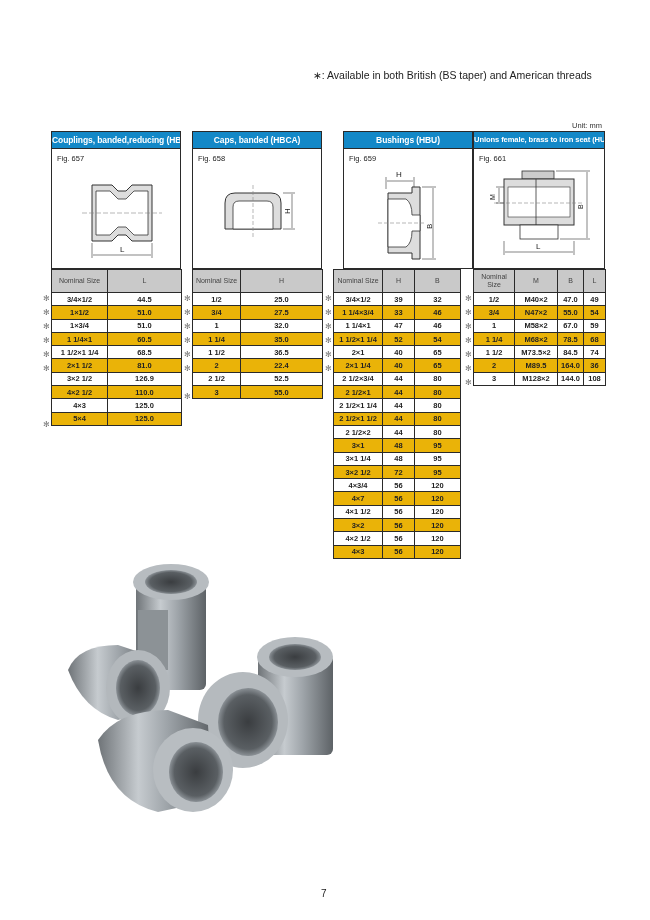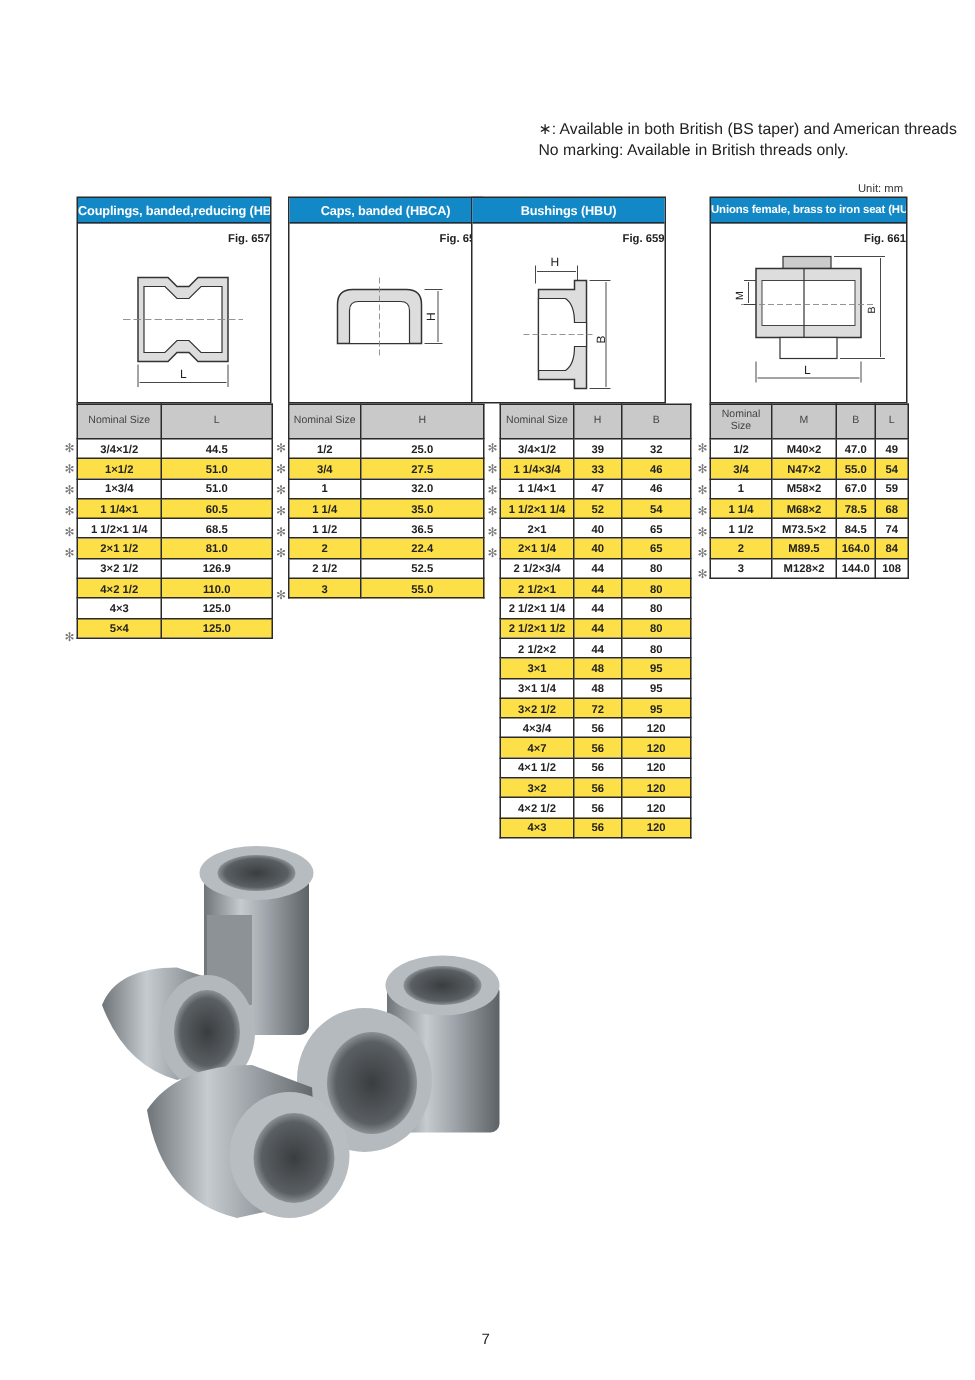--- a/index.html
+++ b/index.html
@@ -1,44 +1,43 @@
 <!DOCTYPE html>
 <html><head>
 <meta charset="utf-8">
 <style>
   html, body { margin:0; padding:0; background:#ffffff; }
   body { width:650px; height:920px; position:relative; overflow:hidden;
          font-family:"Liberation Sans", sans-serif; color:#1a1a1a; }
-  .legend { position:absolute; left:313px; top:79px; font-size:10.5px; line-height:14px; color:#222;margin-left:46px; }
+  .legend { position:absolute; left:313px; top:68px; font-size:10.5px; line-height:14px; color:#222; }
   .unit { position:absolute; right:48px; top:121px; font-size:7.5px; color:#333;text-align:right; }
 
   .panel { position:absolute; top:131px; border:1.5px solid #2a2a2a; background:#fff; }
   .panel-head { background:#1388c7; color:#fff; font-family:"Liberation Sans Narrow","Liberation Sans", sans-serif;
                 font-weight:bold; font-size:8.5px; text-align:center; height:16px; line-height:16px;
                 border-bottom:1.5px solid #2a2a2a; white-space:nowrap; overflow:hidden; letter-spacing:-0.1px; }
-  .fig { font-size:7.5px; font-weight:bold; padding:5px 0 0 5px; color:#222;text-align:right; }
+  .fig { font-size:7.5px; font-weight:normal; padding:5px 0 0 5px; color:#222; }
   .drawing { position:relative; height:116px; }
   .drawing svg { position:absolute; left:0; top:0; }
 
   table.spec { position:absolute; border-collapse:collapse; font-size:7.5px; font-weight:bold; color:#222; }
   table.spec td, table.spec th { border:1px solid #2a2a2a; text-align:center; height:12.3px; padding:0; }
   table.spec th { background:#c9c9c9; font-weight:normal; font-size:7px; line-height:8px; color:#444; height:22px; }
-  table.spec tr.alt td { background:#fde047; }
+  table.spec tr.alt td { background:#eab308; }
   table.spec tr.w td { background:#fff; }
   .star { position:absolute; font-size:8px; color:#777; }
 
   .photo { position:absolute; left:58px; top:560px; width:300px; height:255px; }
   .pageno { position:absolute; left:321px; top:888px; font-size:10px; color:#222; }
 </style>
 </head>
 <body>
 
 <div class="legend">
   <div>∗: Available in both British (BS taper) and American threads</div>
-  <div>No marking: Available in British threads only.</div>
 </div>
 <div class="unit">Unit: mm</div>
 
 <div class="panel" style="left:51px;width:128px;height:136px;">
   <div class="panel-head">Couplings, banded,reducing (HBRS)</div>
   <div class="fig">Fig. 657</div>
   <div class="drawing">
     <svg width="128" height="110" viewBox="0 0 128 110">
       <path d="M40 22 L60 22 L66 28 L74 28 L80 22 L100 22 L100 78 L80 78 L74 72 L66 72 L60 78 L40 78 Z" fill="#ddd" stroke="#333" stroke-width="1"></path>
       <path d="M44 28 L58 28 L66 36 L74 36 L82 28 L96 28 L96 72 L82 72 L74 64 L66 64 L58 72 L44 72 Z" fill="#fff" stroke="#333" stroke-width="0.8"></path>
@@ -170,21 +169,21 @@
 <div>
   <span class="star" style="left:184px;top:294px;">✻</span>
   <span class="star" style="left:184px;top:308px;">✻</span>
   <span class="star" style="left:184px;top:322px;">✻</span>
   <span class="star" style="left:184px;top:336px;">✻</span>
   <span class="star" style="left:184px;top:350px;">✻</span>
   <span class="star" style="left:184px;top:364px;">✻</span>
   <span class="star" style="left:184px;top:392px;">✻</span>
 </div>
 
-<div class="panel" style="left:314px;width:128px;height:136px;">
+<div class="panel" style="left:343px;width:128px;height:136px;">
   <div class="panel-head">Bushings (HBU)</div>
   <div class="fig">Fig. 659</div>
   <div class="drawing">
     <svg width="128" height="110" viewBox="0 0 128 110">
       <line x1="42" y1="14" x2="42" y2="26" stroke="#333" stroke-width="0.6"></line>
       <line x1="70" y1="14" x2="70" y2="26" stroke="#333" stroke-width="0.6"></line>
       <line x1="43" y1="18" x2="69" y2="18" stroke="#333" stroke-width="0.6"></line>
       <text x="52" y="14" font-size="8" fill="#222" font-family="Liberation Sans, sans-serif">H</text>
       <path d="M44 30 L68 30 L68 24 L76 24 L76 96 L68 96 L68 90 L44 90 Z" fill="#ddd" stroke="#333" stroke-width="1"></path>
       <path d="M44 36 L62 36 Q68 40 68 52 L76 52 L76 68 L68 68 Q68 80 62 84 L44 84 Z" fill="#fff" stroke="#333" stroke-width="0.8"></path>
@@ -379,21 +378,21 @@
     <tr class="w">
         <td>1 1/2</td>
         <td>M73.5×2</td>
         <td>84.5</td>
         <td>74</td>
       </tr>
     <tr class="alt">
         <td>2</td>
         <td>M89.5</td>
         <td>164.0</td>
-        <td>84</td>
+        <td>36</td>
       </tr>
     <tr class="w">
         <td>3</td>
         <td>M128×2</td>
         <td>144.0</td>
         <td>108</td>
       </tr>
   </tbody>
 </table>
 <div>

